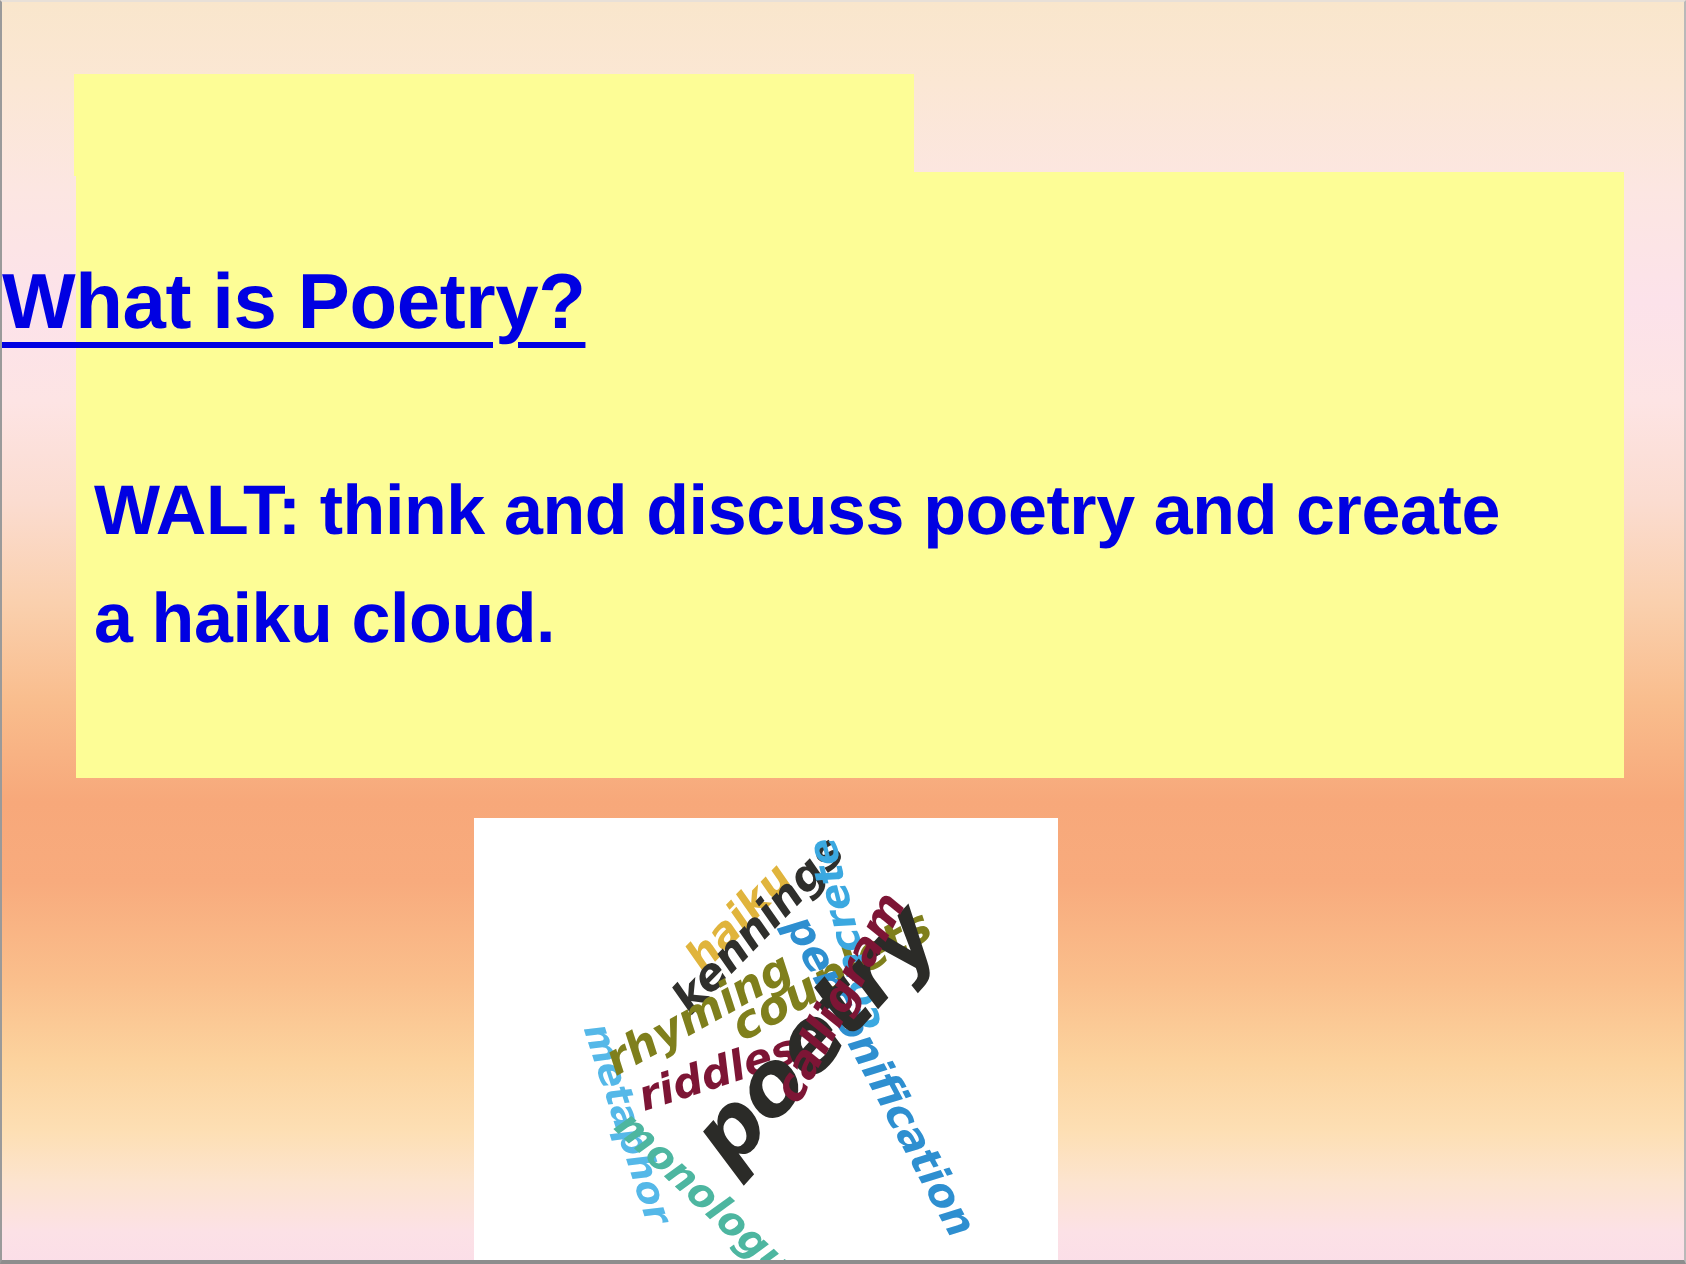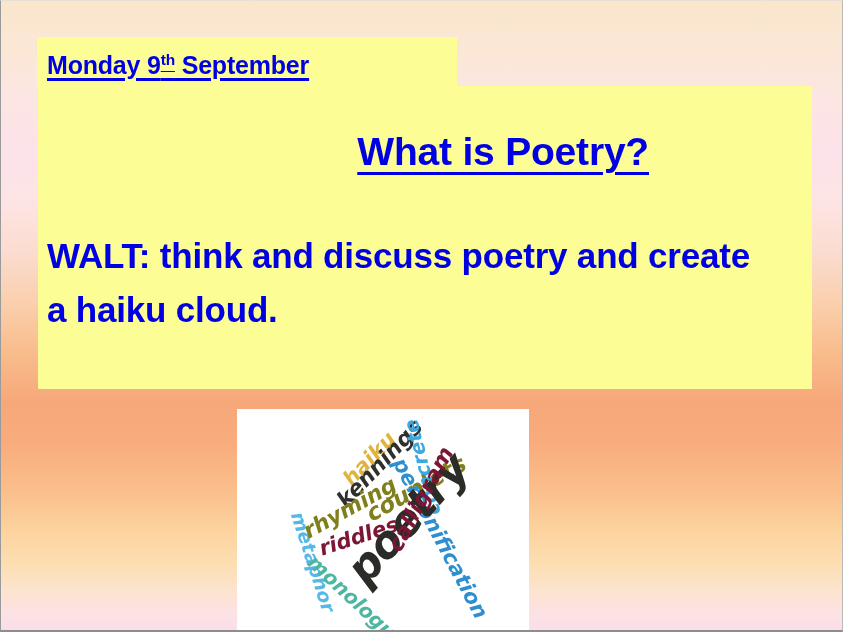--- a/index.html
+++ b/index.html
@@ -93,21 +93,21 @@
     vertical-align: super;
     text-decoration: underline;
     text-underline-offset: 6px;
   }
 
   #title-text {
     position: absolute;
     left: 0;
     top: 128px;
     width: 648px;
-    text-align: right;
+    text-align: left;
     font-size: 39px;
     line-height: 46px;
     white-space: nowrap;
   }
   #title-text span.u {
     text-decoration: underline;
     text-underline-offset: 7px;
     text-decoration-thickness: 3px;
   }
 
@@ -163,21 +163,20 @@
 </head>
 <body>
 
 <div id="slide">
 
   <div id="bg"></div>
 
   <div id="date-box" class="yellow-box"></div>
   <div id="main-box" class="yellow-box"></div>
 
-  <div id="date-text" class="blue-text"><span>Monday 9</span><sup>th</sup><span> September</span></div>
 
   <div id="title-text" class="blue-text"><span class="u">What is Poetry?</span></div>
 
   <div id="walt-text" class="blue-text">WALT: think and discuss poetry and create a haiku cloud.</div>
 
   <div id="cloud-frame">
     <div id="cloud-stage">
       <span class="w w-metaphor">metaphor</span>
       <span class="w w-monologue">monologue</span>
       <span class="w w-haiku">haiku</span>

